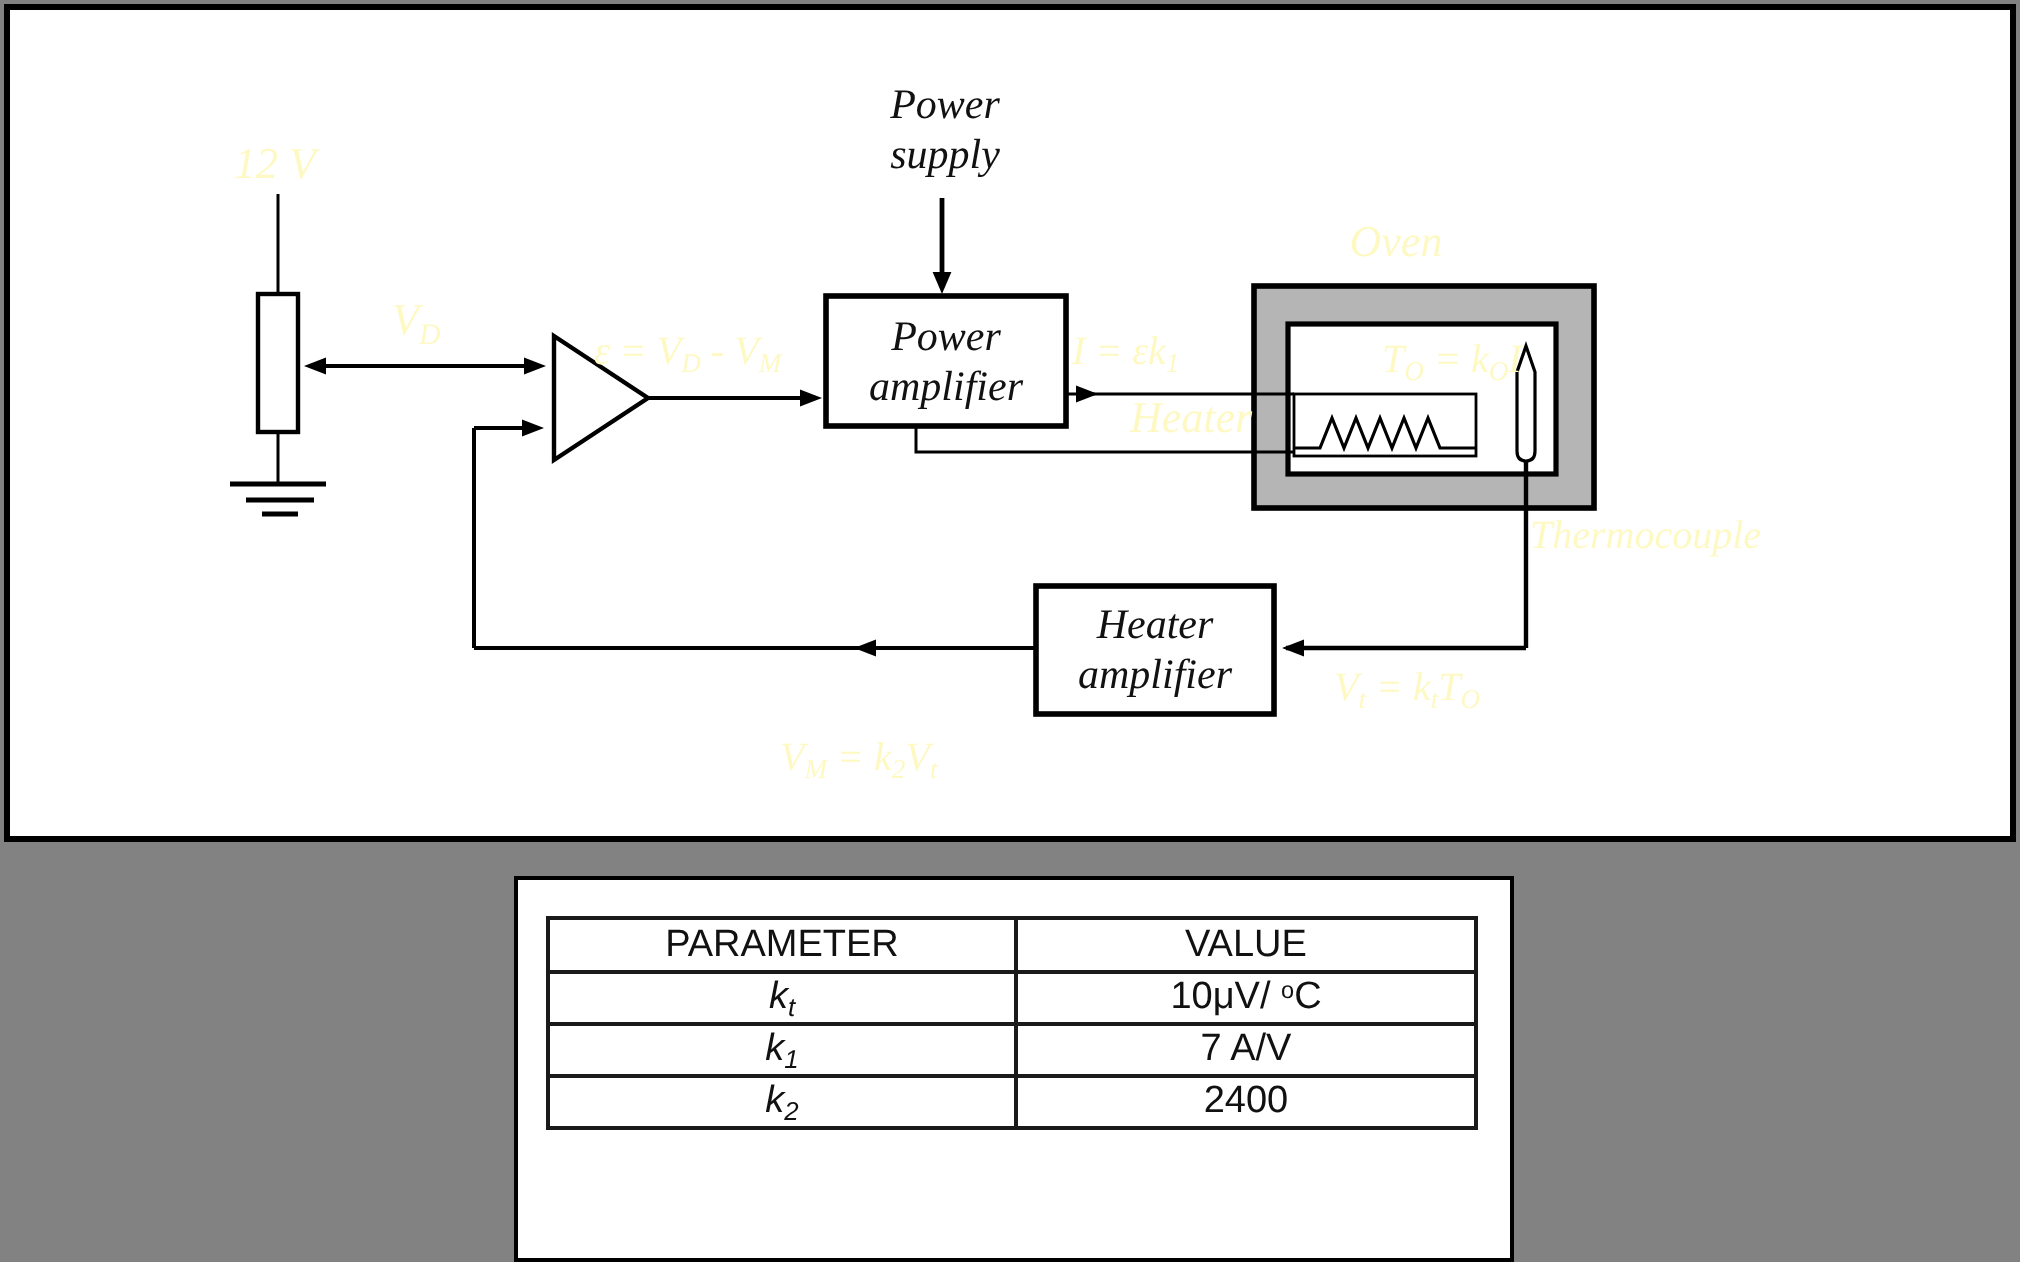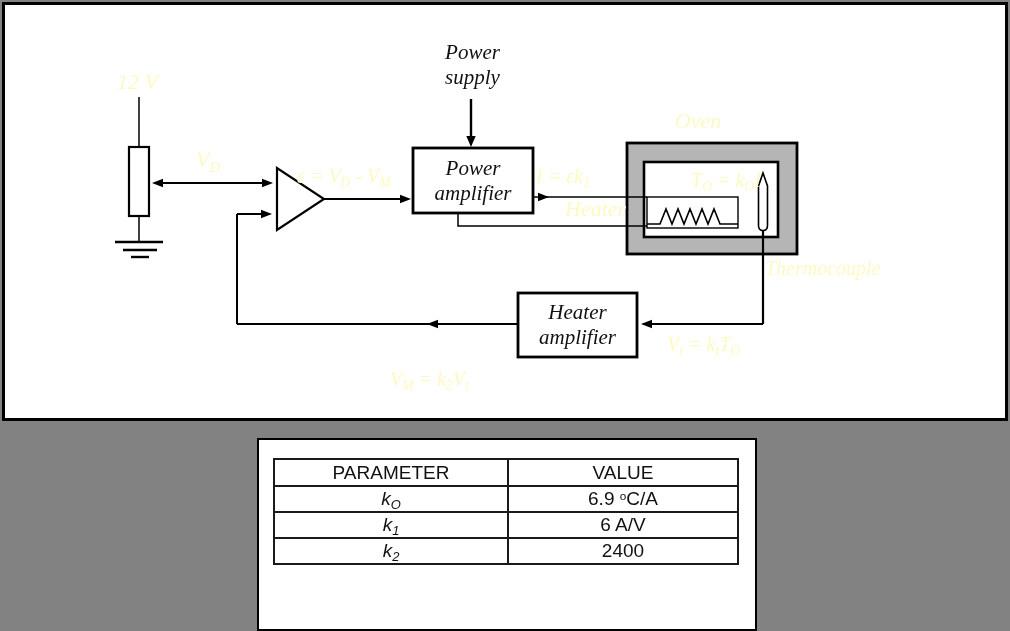--- a/index.html
+++ b/index.html
@@ -156,26 +156,26 @@
   <div class="lbl" style="left:390px; top:336px;margin-top:32px;"><span>V</span><span class="sub">M</span><span> = k</span><span class="sub">2</span><span>V</span><span class="sub">t</span></div>
 
   <div class="table-box">
     <table class="ptable">
       <tbody>
         <tr class="hdr">
           <td class="pcol">PARAMETER</td>
           <td>VALUE</td>
         </tr>
         <tr>
-          <td class="param"><span>k</span><span class="sub">O</span></td>
-          <td><span>6.9 </span><span class="sup">o</span><span>C/A</span></td>
+          <td class="param"><span>k</span><span class="sub">t</span></td>
+          <td><span>10μV/ </span><span class="sup">o</span><span>C</span></td>
         </tr>
         <tr>
           <td class="param"><span>k</span><span class="sub">1</span></td>
-          <td><span>6 A/V</span></td>
+          <td><span>7 A/V</span></td>
         </tr>
         <tr>
           <td class="param"><span>k</span><span class="sub">2</span></td>
           <td><span>2400</span></td>
         </tr>
       </tbody>
     </table>
   </div>
 
 </div>

